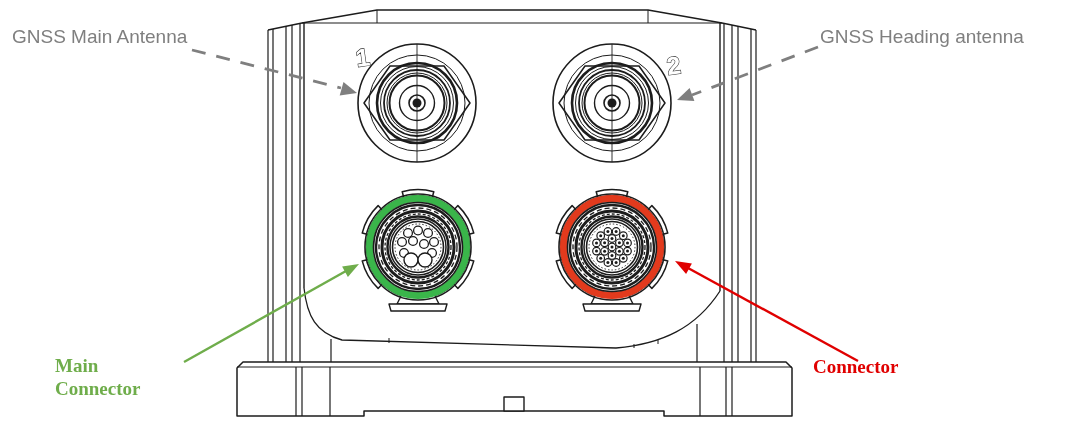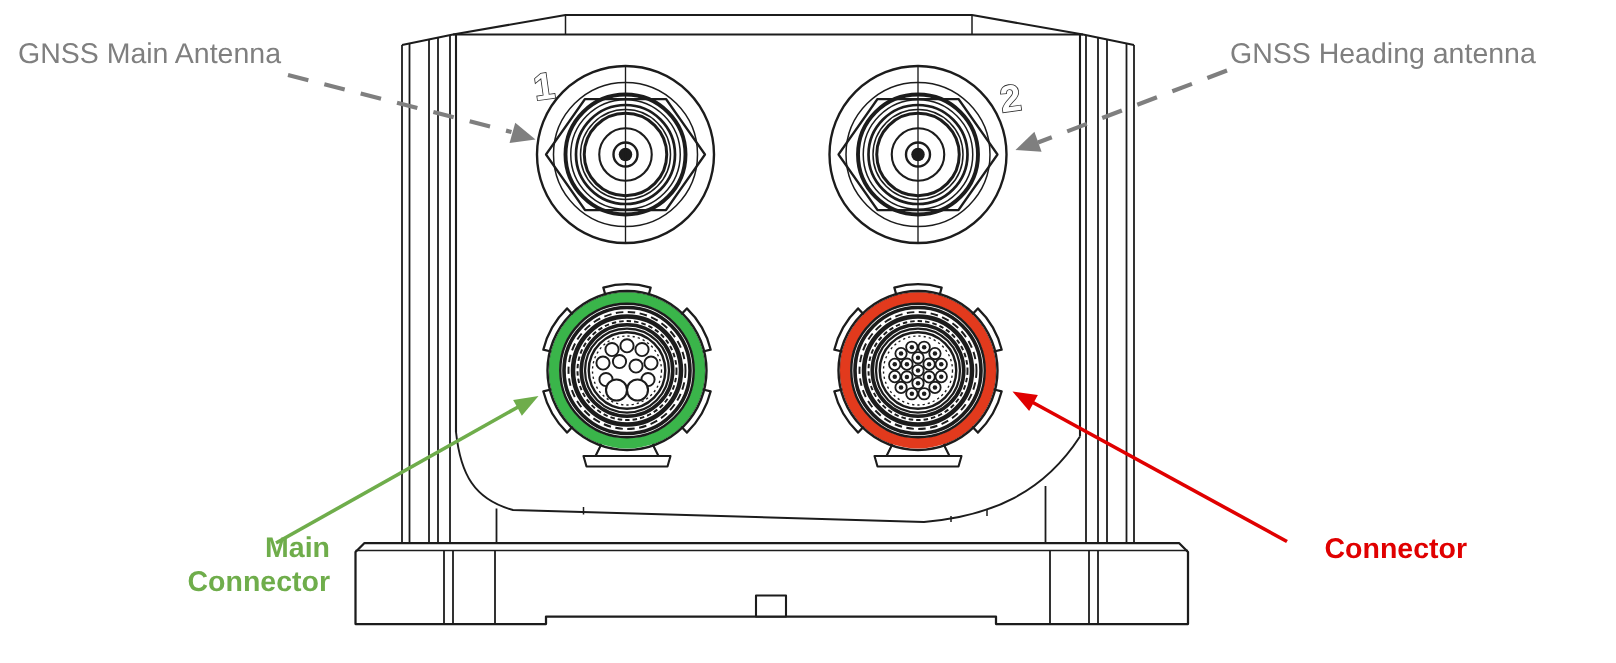--- a/index.html
+++ b/index.html
@@ -4,21 +4,21 @@
 <style>
   html,body{margin:0;padding:0;background:#fff;}
   #stage{
     position:relative;width:1077px;height:442px;background:#fff;overflow:hidden;
     font-family:"Liberation Sans","DejaVu Sans",sans-serif;
   }
   #drawing{position:absolute;left:0;top:0;}
   .ann{position:absolute;white-space:nowrap;}
   #lbl-gnss-main{left:12px;top:26px;font-size:19px;color:var(--label-gray);}
   #lbl-gnss-heading{left:820px;top:26px;font-size:19px;color:var(--label-gray);}
-  .conn-label{font-size:19px;font-weight:bold;line-height:1.22;text-align:right;white-space:nowrap;}
+  .conn-label{font-size:19px;font-weight:bold;line-height:1.22;text-align:left;white-space:nowrap;font-family:Liberation Serif, serif;}
   #lbl-main-conn{left:55px;top:354px;width:165px;color:var(--green-text);}
   #lbl-aux-conn{left:813px;top:355px;width:165px;color:var(--red-text);}
   .dash-gray{stroke:var(--label-gray);stroke-width:2.8;stroke-dasharray:14 11;fill:none;}
   .fill-gray{fill:var(--label-gray);stroke:none;}
   .solid-green{stroke:var(--green-text);stroke-width:2.4;fill:none;}
   .fill-green{fill:var(--green-text);stroke:none;}
   .solid-red{stroke:var(--red-text);stroke-width:2.4;fill:none;}
   .fill-red{fill:var(--red-text);stroke:none;}
   .port-num{font-size:25px;font-weight:bold;fill:#fff;stroke:#2a2a2a;stroke-width:1.1;paint-order:stroke;}
 </style>

